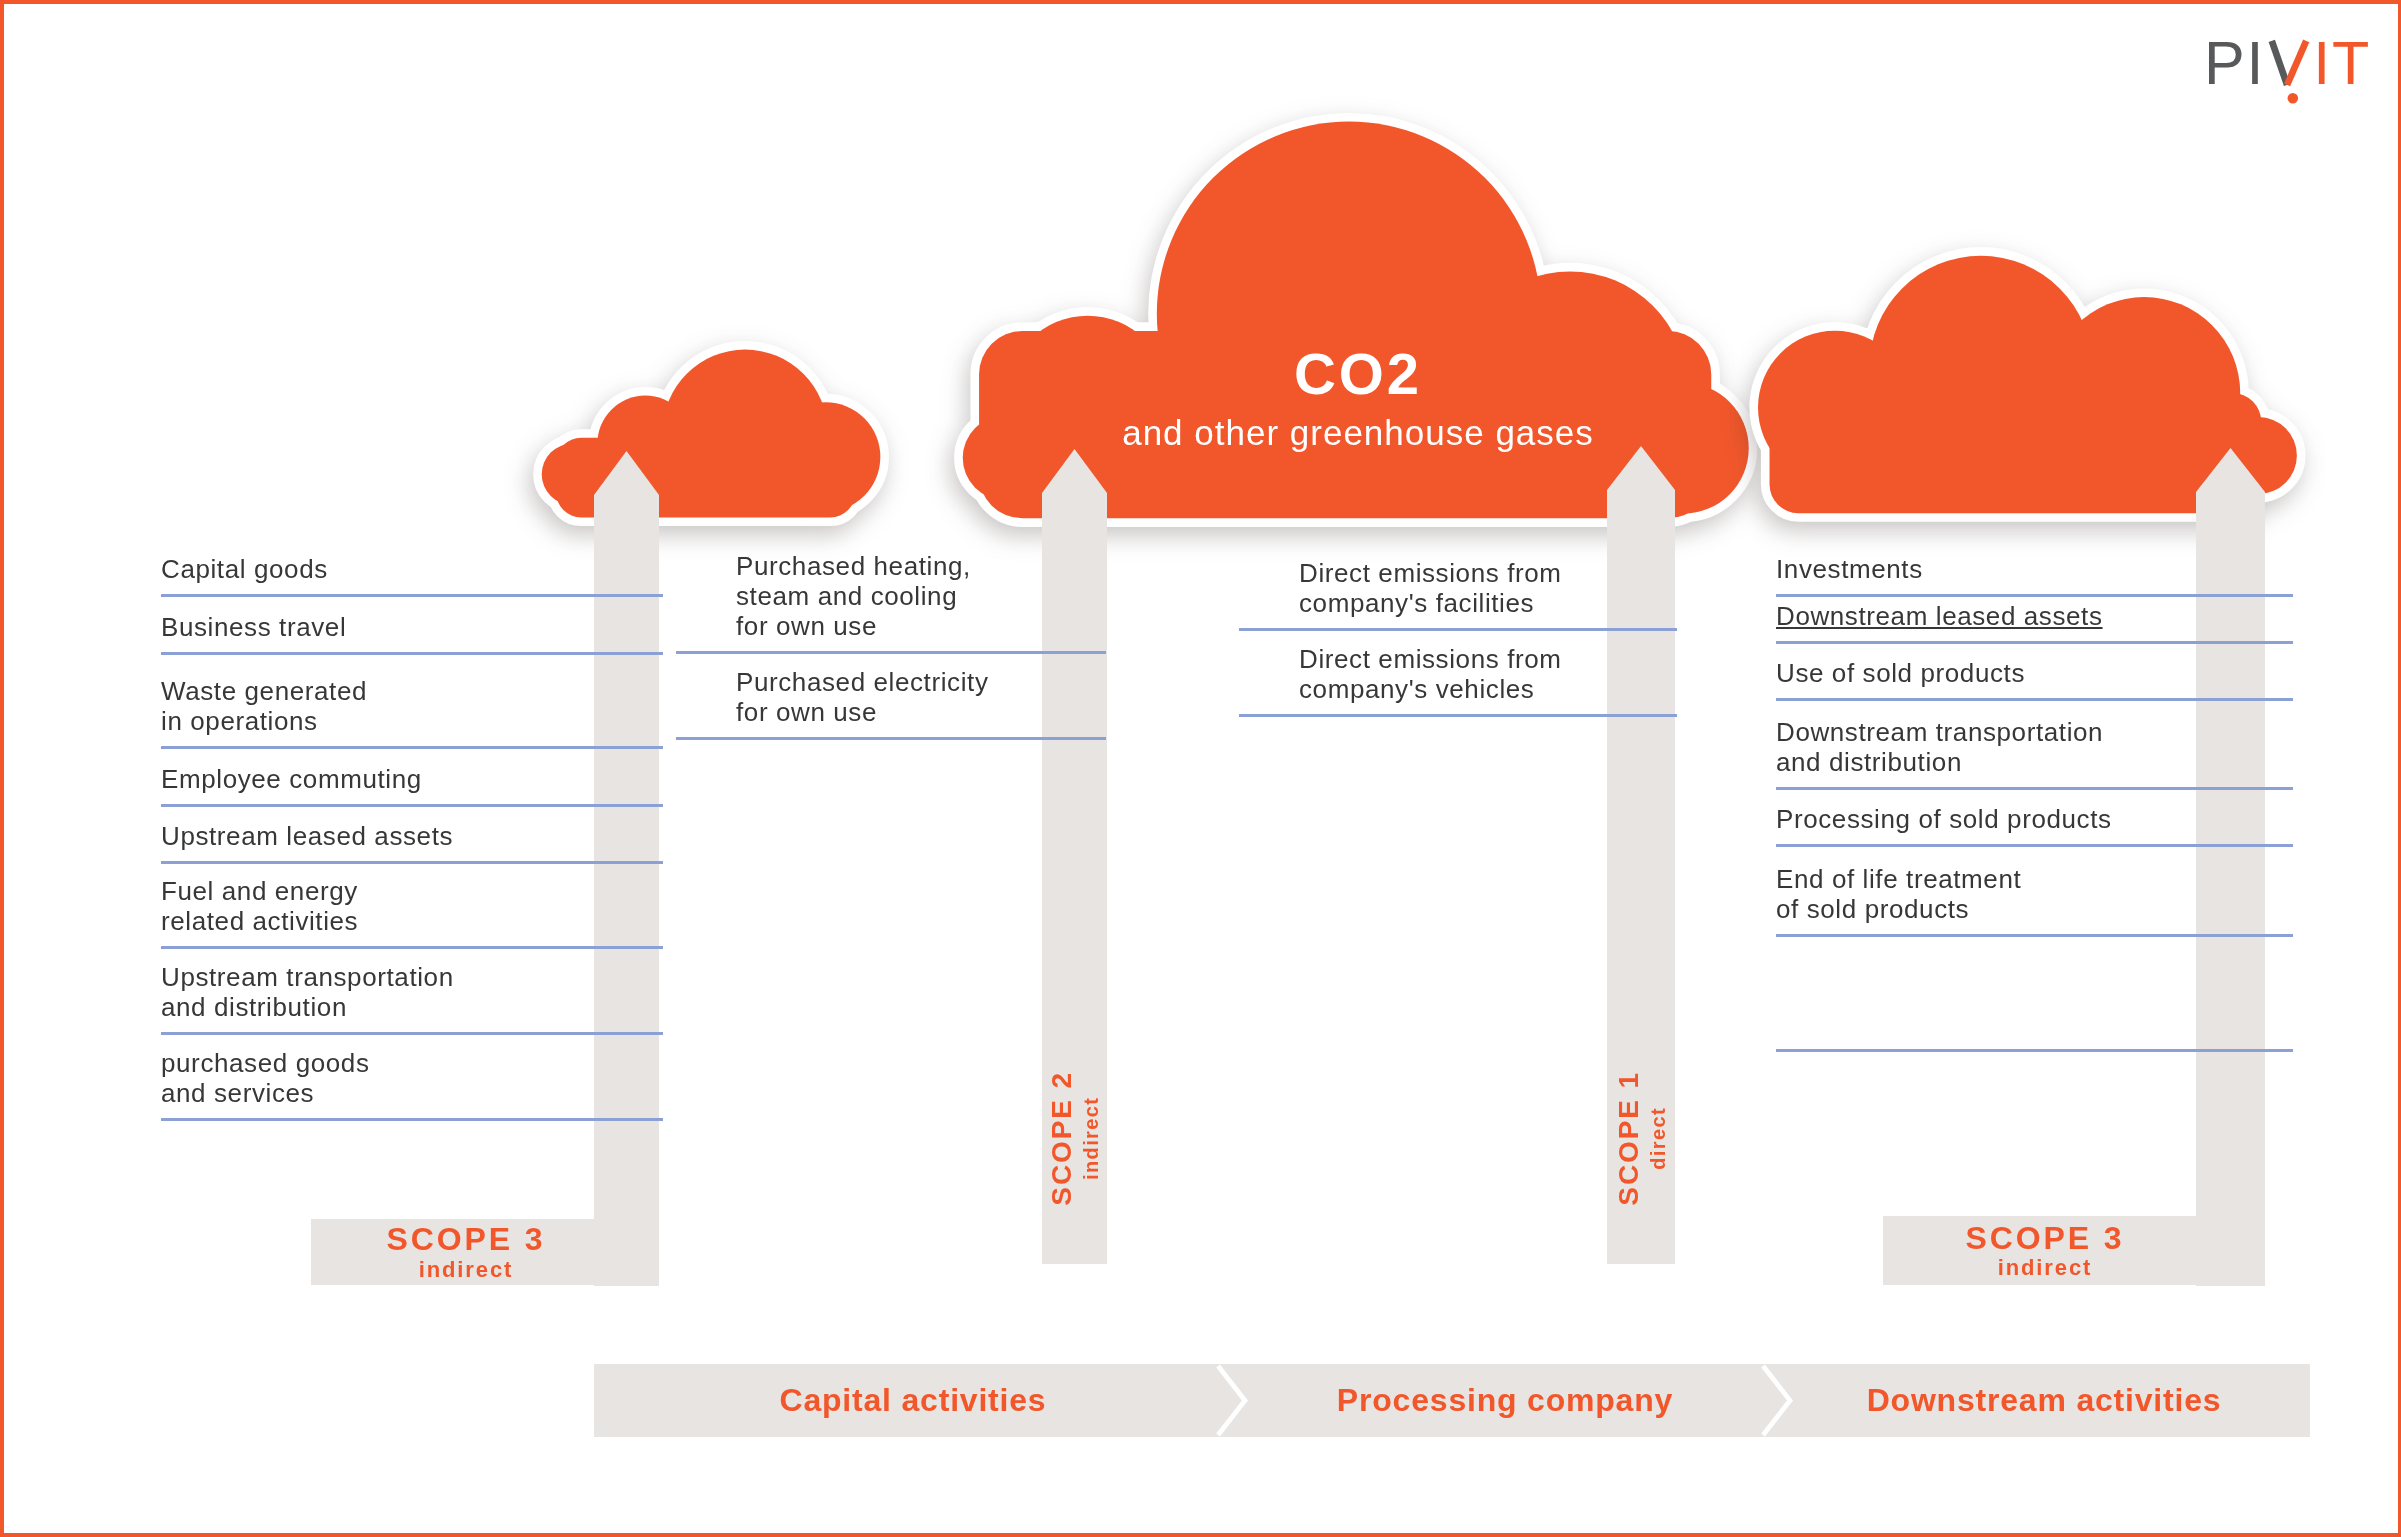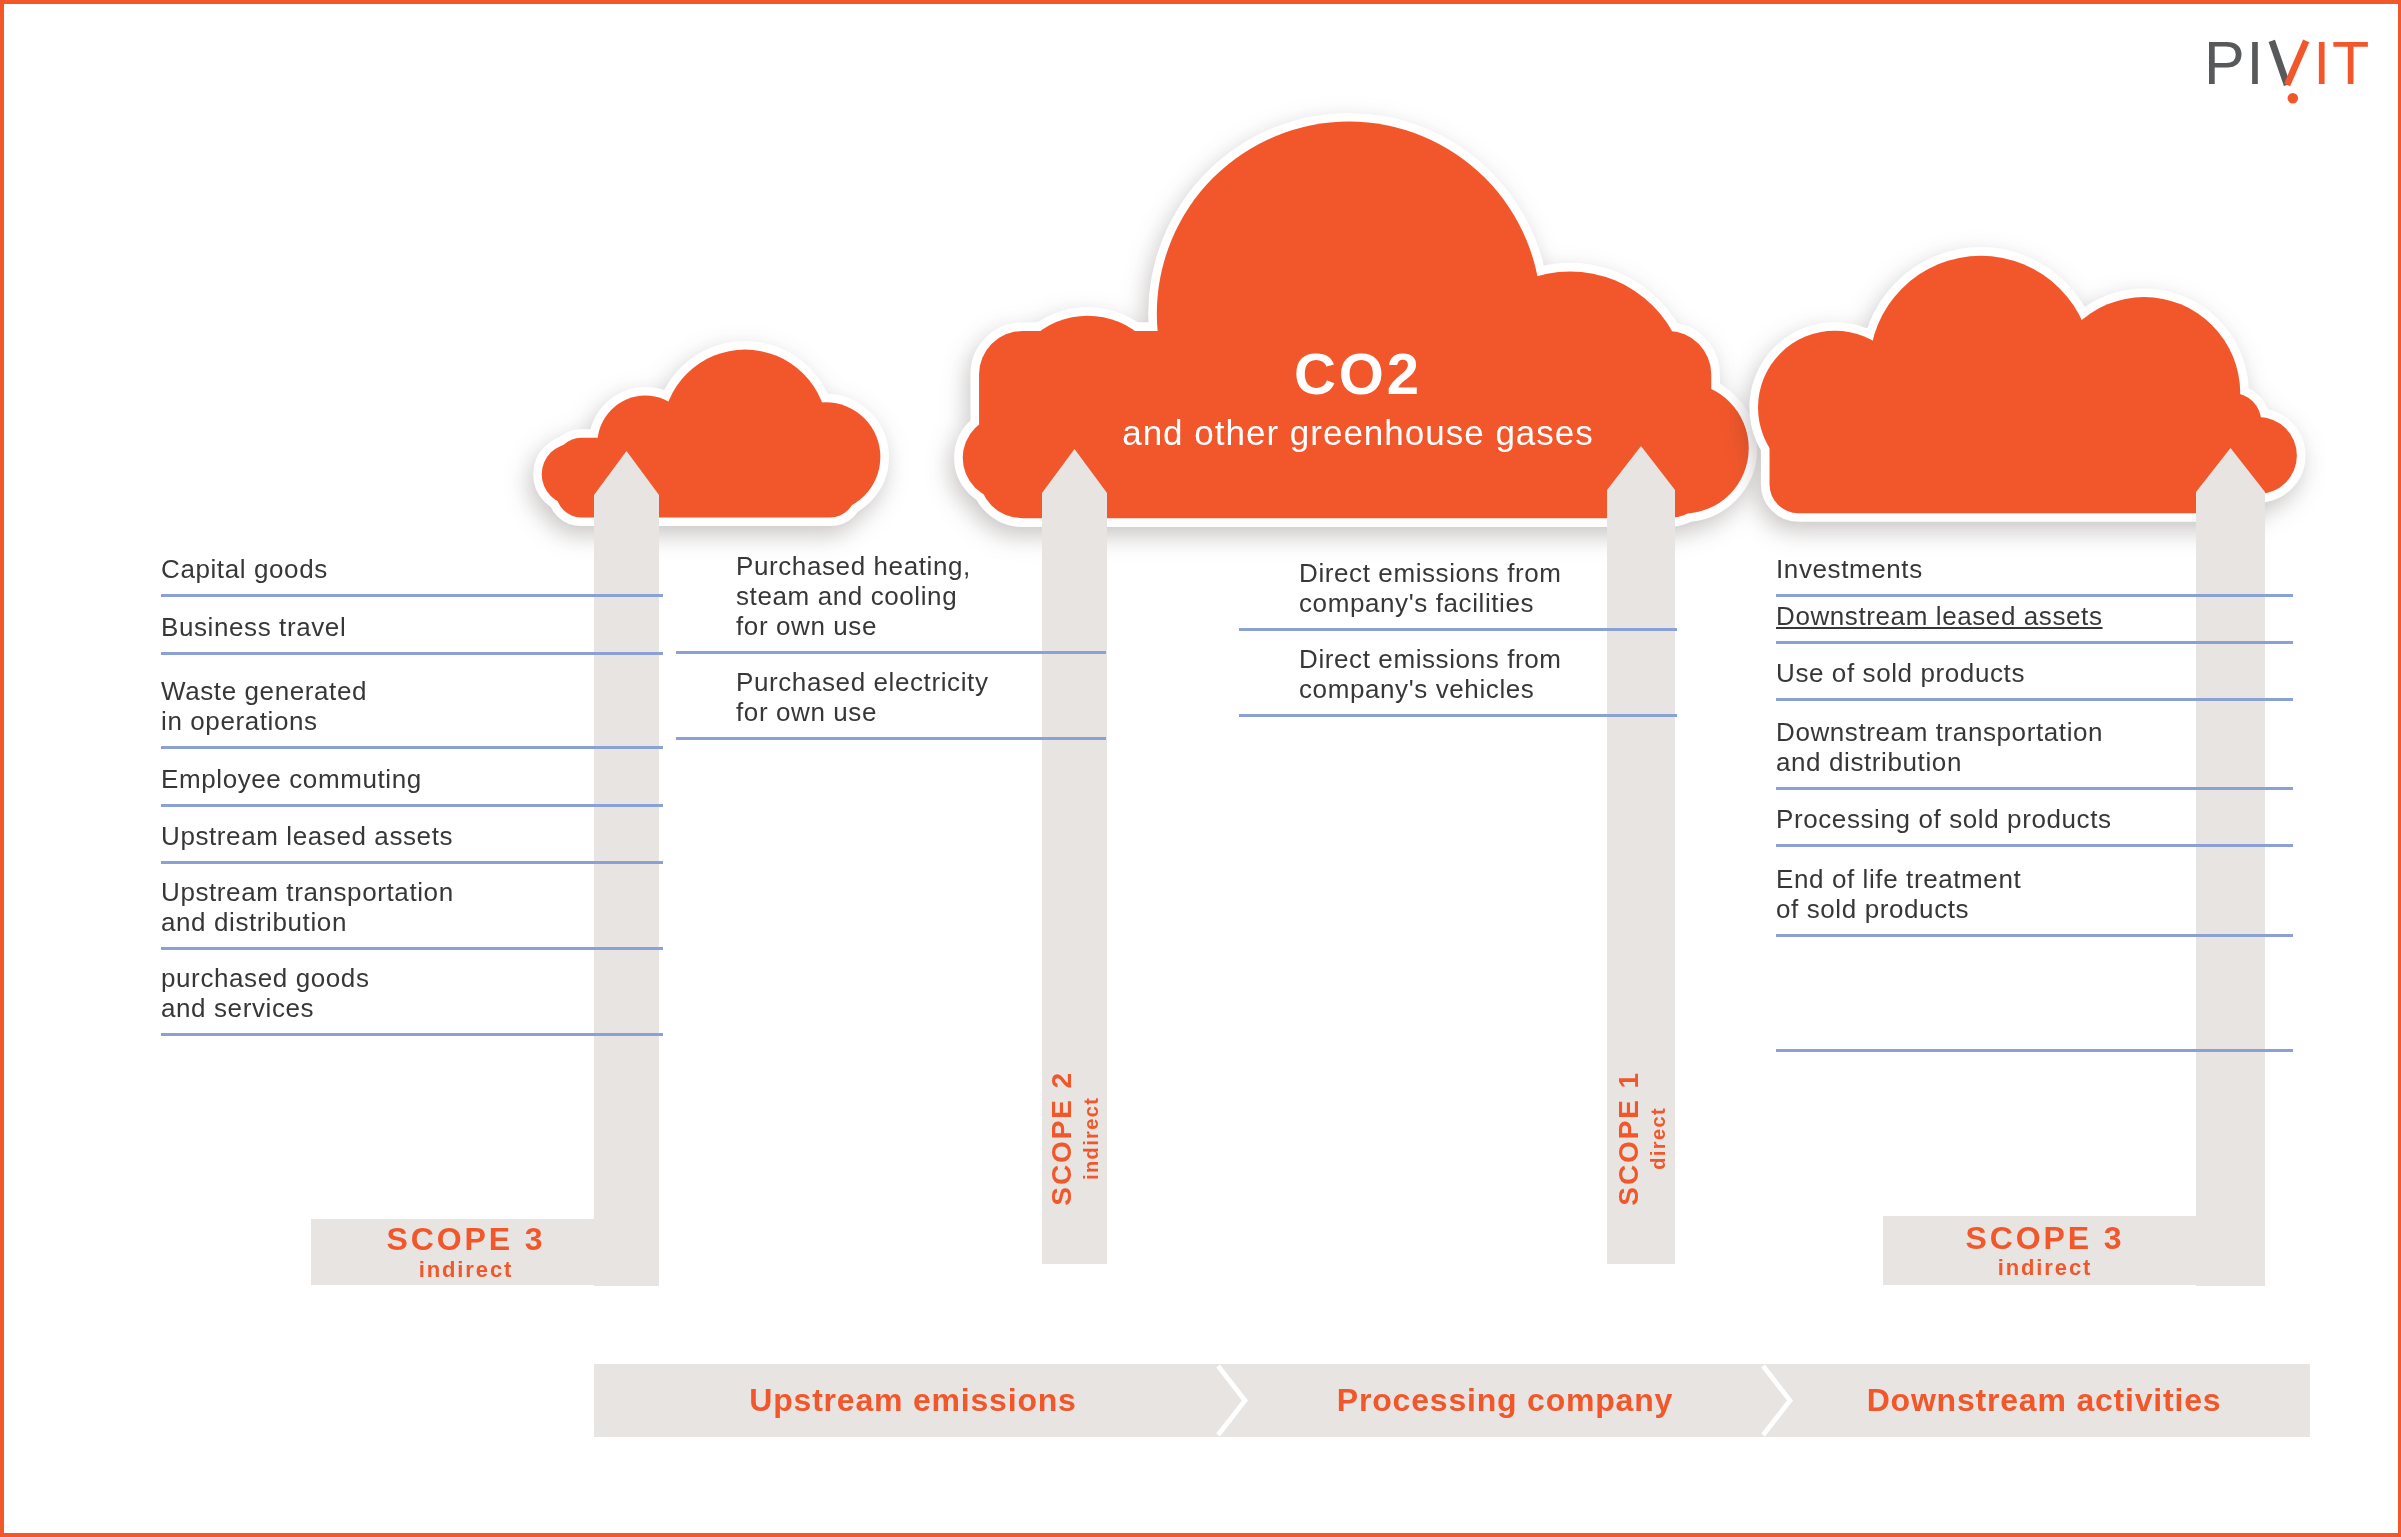--- a/index.html
+++ b/index.html
@@ -157,20 +157,24 @@
     <div class="row" style="height:86px;margin-top:8px;">
         <span>Waste generated
 in operations</span>
       </div>
     <div class="row" style="height:58px;">
         <span>Employee commuting</span>
       </div>
     <div class="row" style="height:57px;">
         <span>Upstream leased assets</span>
       </div>
+    <div class="row" style="height:85px;">
+        <span>Fuel and energy
+related activities</span>
+      </div>
     <div class="row" style="height:86px;">
         <span>Upstream transportation
 and distribution</span>
       </div>
     <div class="row" style="height:86px;">
         <span>purchased goods
 and services</span>
       </div>
   </div>
 
@@ -217,21 +221,21 @@
     <div class="row" style="height:90px;">
         <span>End of life treatment
 of sold products</span>
       </div>
     <div class="row" style="height:115px;">
         <span></span>
       </div>
   </div>
 
   <div class="bottom-bar" style="left:590px;top:1360px;width:1716px;height:73px;">
-    <div class="bb-section" style="left:0;width:638px;">Upstream emissions</div>
+    <div class="bb-section" style="left:0;width:638px;">Capital activities</div>
     <svg class="bb-chevron" style="left:622px;" width="33" height="73" viewBox="0 0 34 76">
         <polyline points="2,2 30,38 2,74" fill="none" stroke="#ffffff" stroke-width="5"></polyline>
       </svg>
     <div class="bb-section" style="left:638px;width:546px;">Processing company</div>
     <svg class="bb-chevron" style="left:1167px;" width="33" height="73" viewBox="0 0 34 76">
         <polyline points="2,2 30,38 2,74" fill="none" stroke="#ffffff" stroke-width="5"></polyline>
       </svg>
     <div class="bb-section" style="left:1184px;width:532px;">Downstream activities</div>
   </div>
 

